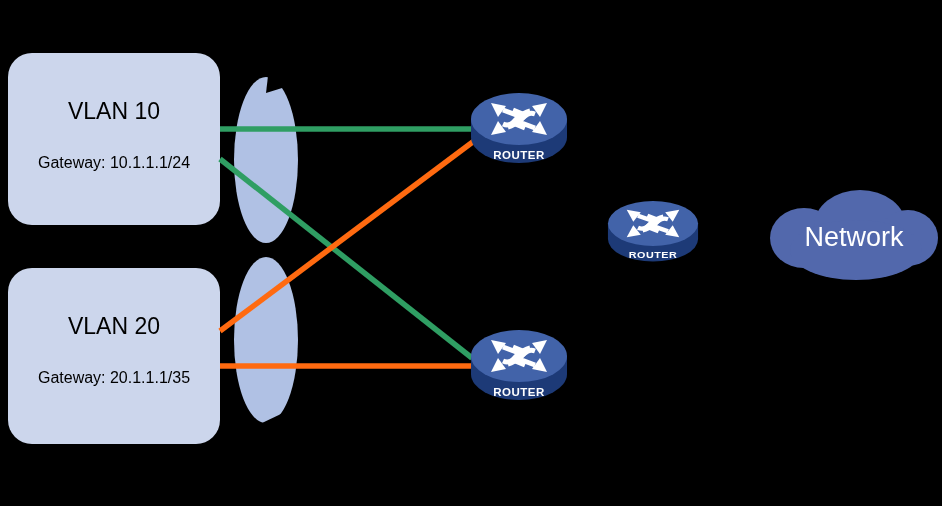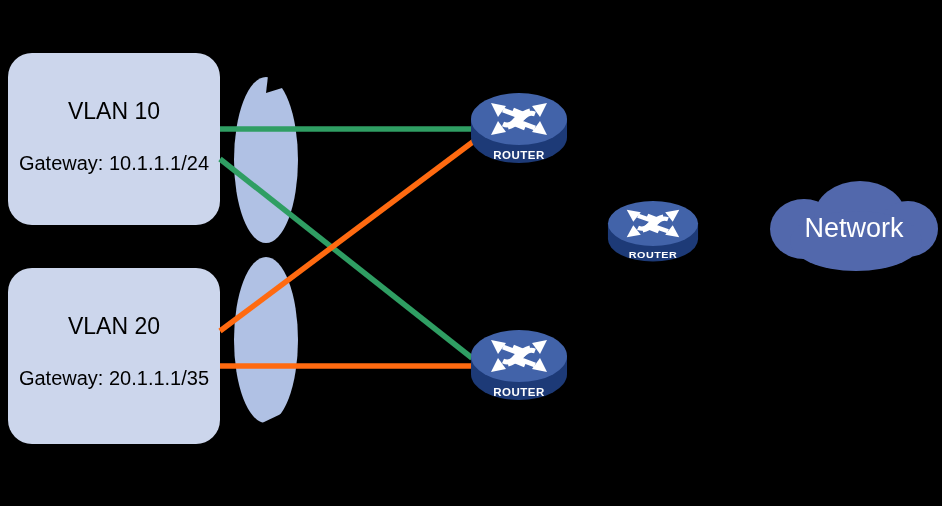--- a/index.html
+++ b/index.html
@@ -21,36 +21,36 @@
     font-family:"Liberation Sans",sans-serif;overflow:hidden;
   }
   .vlan-box{
     position:absolute;left:8px;width:212px;background:var(--vlan-box-fill);
     border-radius:24px;display:flex;flex-direction:column;align-items:center;
     color:var(--text-dark);
   }
   #vlan10{top:53px;height:172px;padding-top:45px;}
   #vlan20{top:268px;height:176px;padding-top:45px;}
   .vlan-title{font-size:23px;line-height:26px;white-space:nowrap;}
-  .vlan-gateway{font-size:20px;line-height:24px;margin-top:27px;white-space:nowrap;}
+  .vlan-gateway{font-size:16px;line-height:24px;margin-top:27px;white-space:nowrap;}
   .trunk-ellipse{
     position:absolute;left:234px;width:64px;height:166px;border-radius:50%;
     background:var(--ellipse-fill);
   }
   #trunkTop{top:77px;}
   #trunkBottom{top:257px;}
   .links-layer{position:absolute;left:0;top:0;}
   .router{position:absolute;}
   #routerA{left:470px;top:93px;}
   #routerB{left:470px;top:330px;}
   #routerC{left:607px;top:201px;}
   .router-label{
     font-weight:bold;letter-spacing:0.5px;
   }
-  .cloud{position:absolute;left:768px;top:179px;}
+  .cloud{position:absolute;left:768px;top:188px;}
 </style>
 </head>
 <body>
 
 <div class="canvas">
 
   <div class="vlan-box" id="vlan10">
     <div class="vlan-title">VLAN 10</div>
     <div class="vlan-gateway">Gateway: 10.1.1.1/24</div>
   </div>

